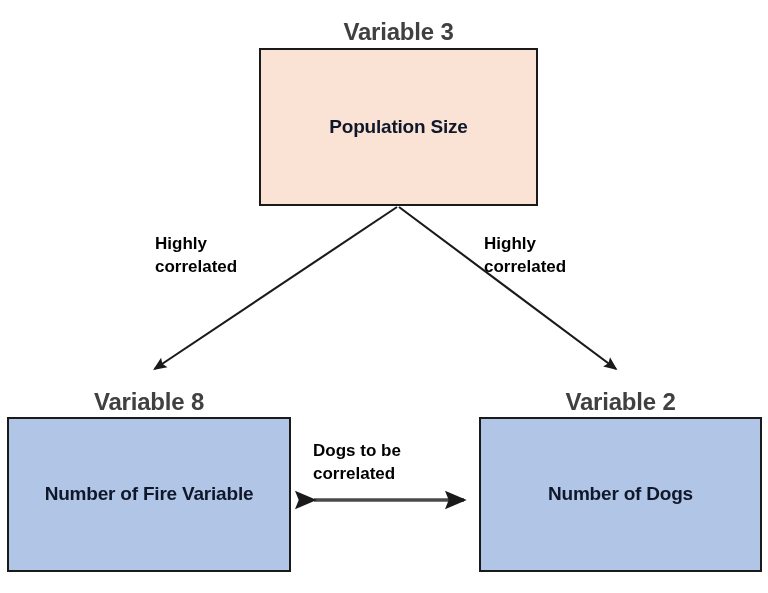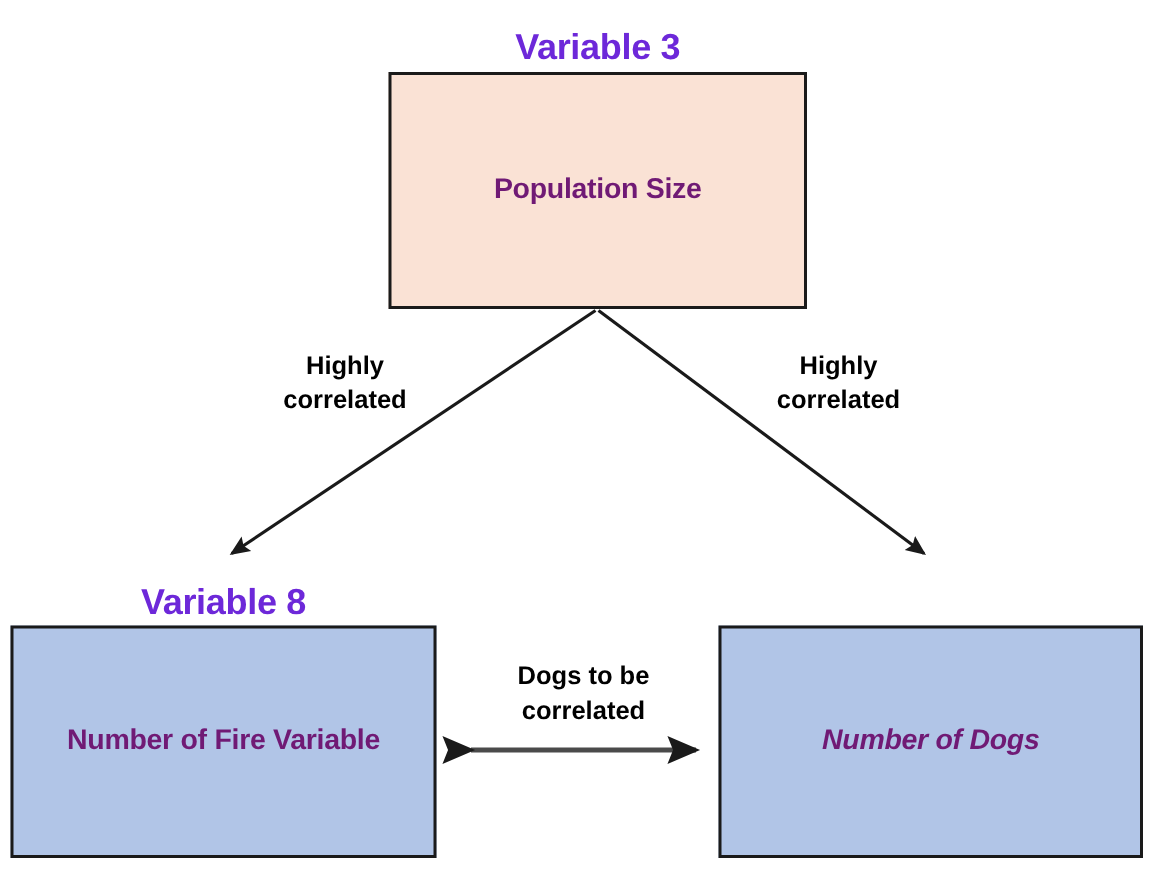--- a/index.html
+++ b/index.html
@@ -14,38 +14,38 @@
     position: relative;
     width: 768px;
     height: 593px;
     background: #ffffff;
     overflow: hidden;
   }
 
   .node-title {
     position: absolute;
     font-weight: bold;
-    color: #6d28d9;
+    color: #404040;
     text-align: center;
     letter-spacing: -0.2px;
     white-space: nowrap;
   }
 
   .node-box {
     position: absolute;
     border: 2px solid #1a1a1a;
     box-sizing: border-box;
     display: flex;
     align-items: center;
     justify-content: center;
   }
 
   .node-label {
     font-weight: bold;
-    color: #701a75;
+    color: #0f172a;
     text-align: center;
     letter-spacing: -0.2px;
     line-height: 1.2;
     padding: 0 6px;
   }
 
   
   #node-population {
     left: 259px;
     top: 48px;
@@ -77,37 +77,36 @@
   }
   #node-hydrants .node-label { font-size: 19px; }
 
   
   #node-dogs {
     left: 479px;
     top: 417px;
     width: 283px;
     height: 155px;
     background: #B1C5E7;
-    font-style: italic;
   }
   #title-variable2 {
     left: 479px;
     top: 388px;
     width: 283px;
     font-size: 24px;
   }
   #node-dogs .node-label { font-size: 19px; }
 
   
   .edge-label {
     position: absolute;
     font-weight: bold;
     font-size: 17px;
     color: #000000;
-    text-align: center;
+    text-align: left;
     line-height: 1.35;
     white-space: pre-line;
   }
   #label-left-correlated {
     left: 155px;
     top: 233px;
     width: 150px;
   }
   #label-right-correlated {
     left: 484px;
@@ -154,20 +153,21 @@
   <div class="node-title" id="title-variable3">Variable 3</div>
   <div class="node-box" id="node-population">
     <span class="node-label">Population Size</span>
   </div>
 
   <div class="node-title" id="title-variable1">Variable 8</div>
   <div class="node-box" id="node-hydrants">
     <span class="node-label">Number of Fire Variable</span>
   </div>
 
+  <div class="node-title" id="title-variable2">Variable 2</div>
   <div class="node-box" id="node-dogs">
     <span class="node-label">Number of Dogs</span>
   </div>
 
   <div class="edge-label" id="label-left-correlated">Highly
 correlated</div>
 
   <div class="edge-label" id="label-right-correlated">Highly
 correlated</div>
 

